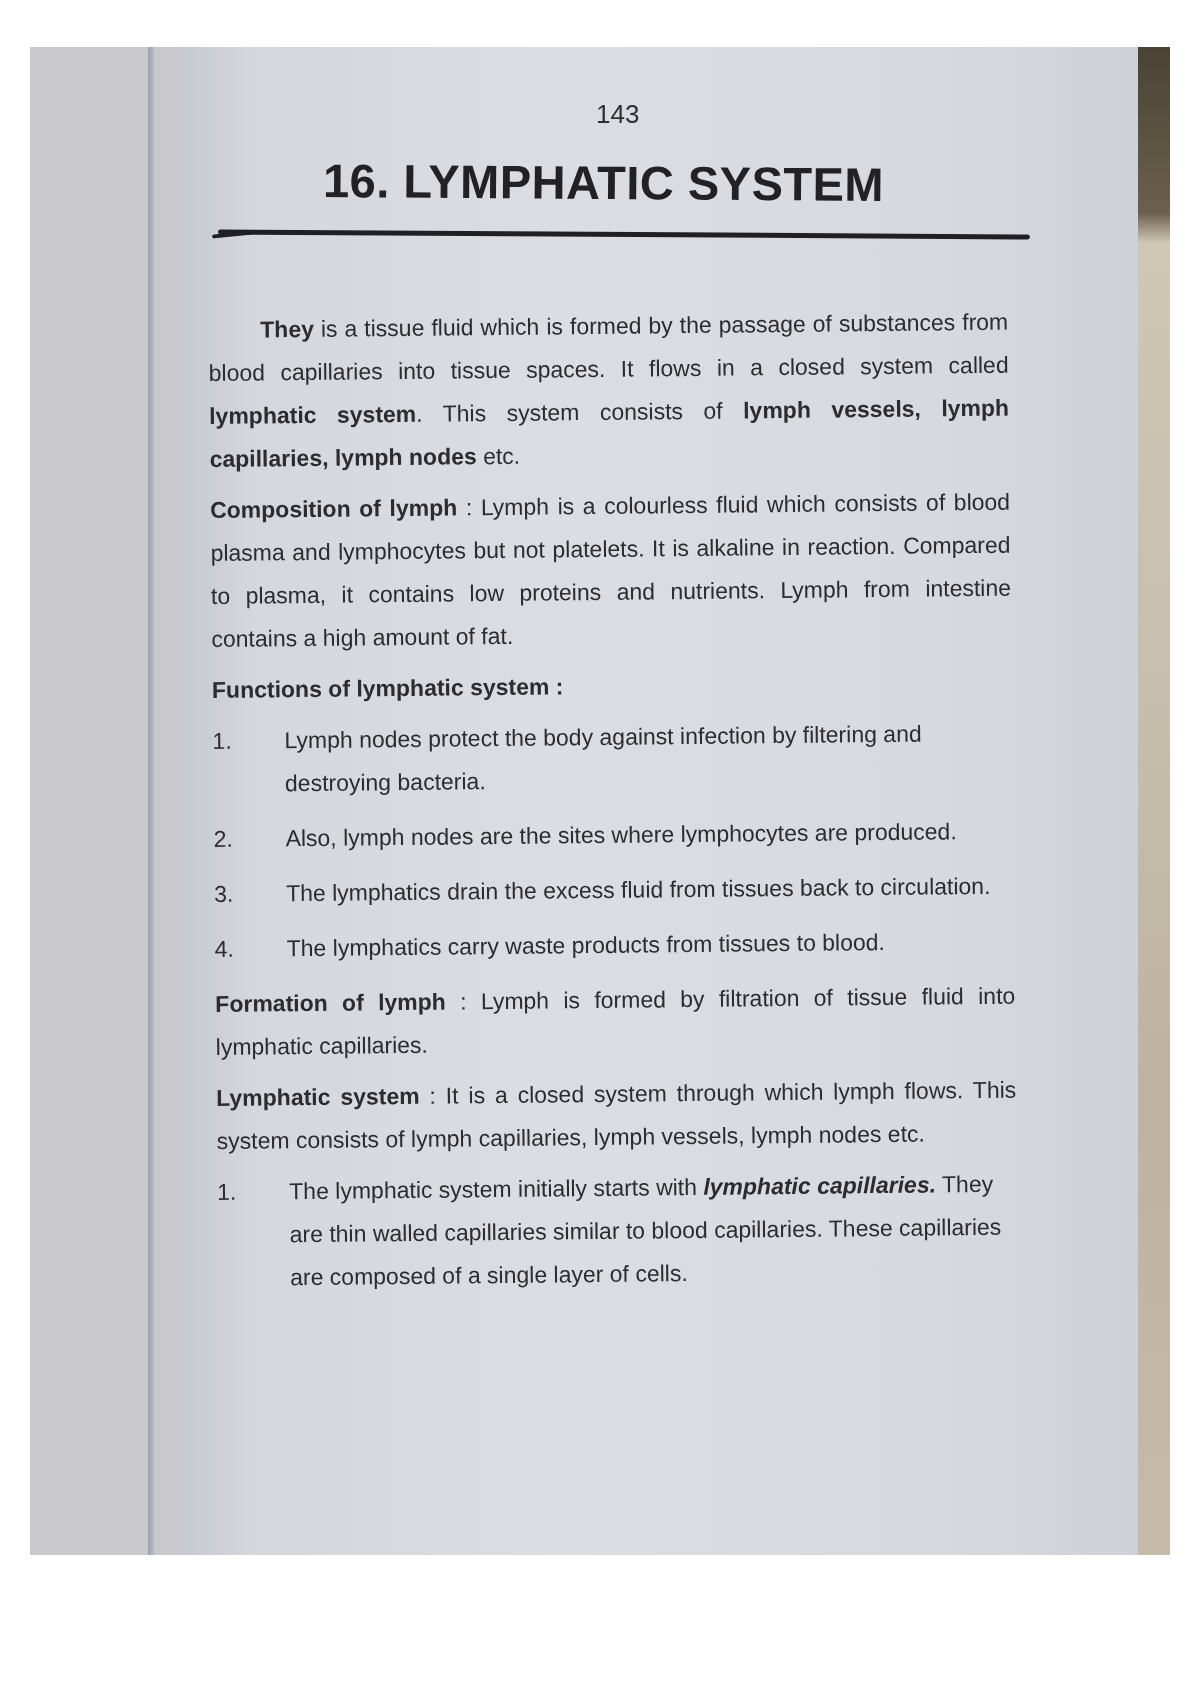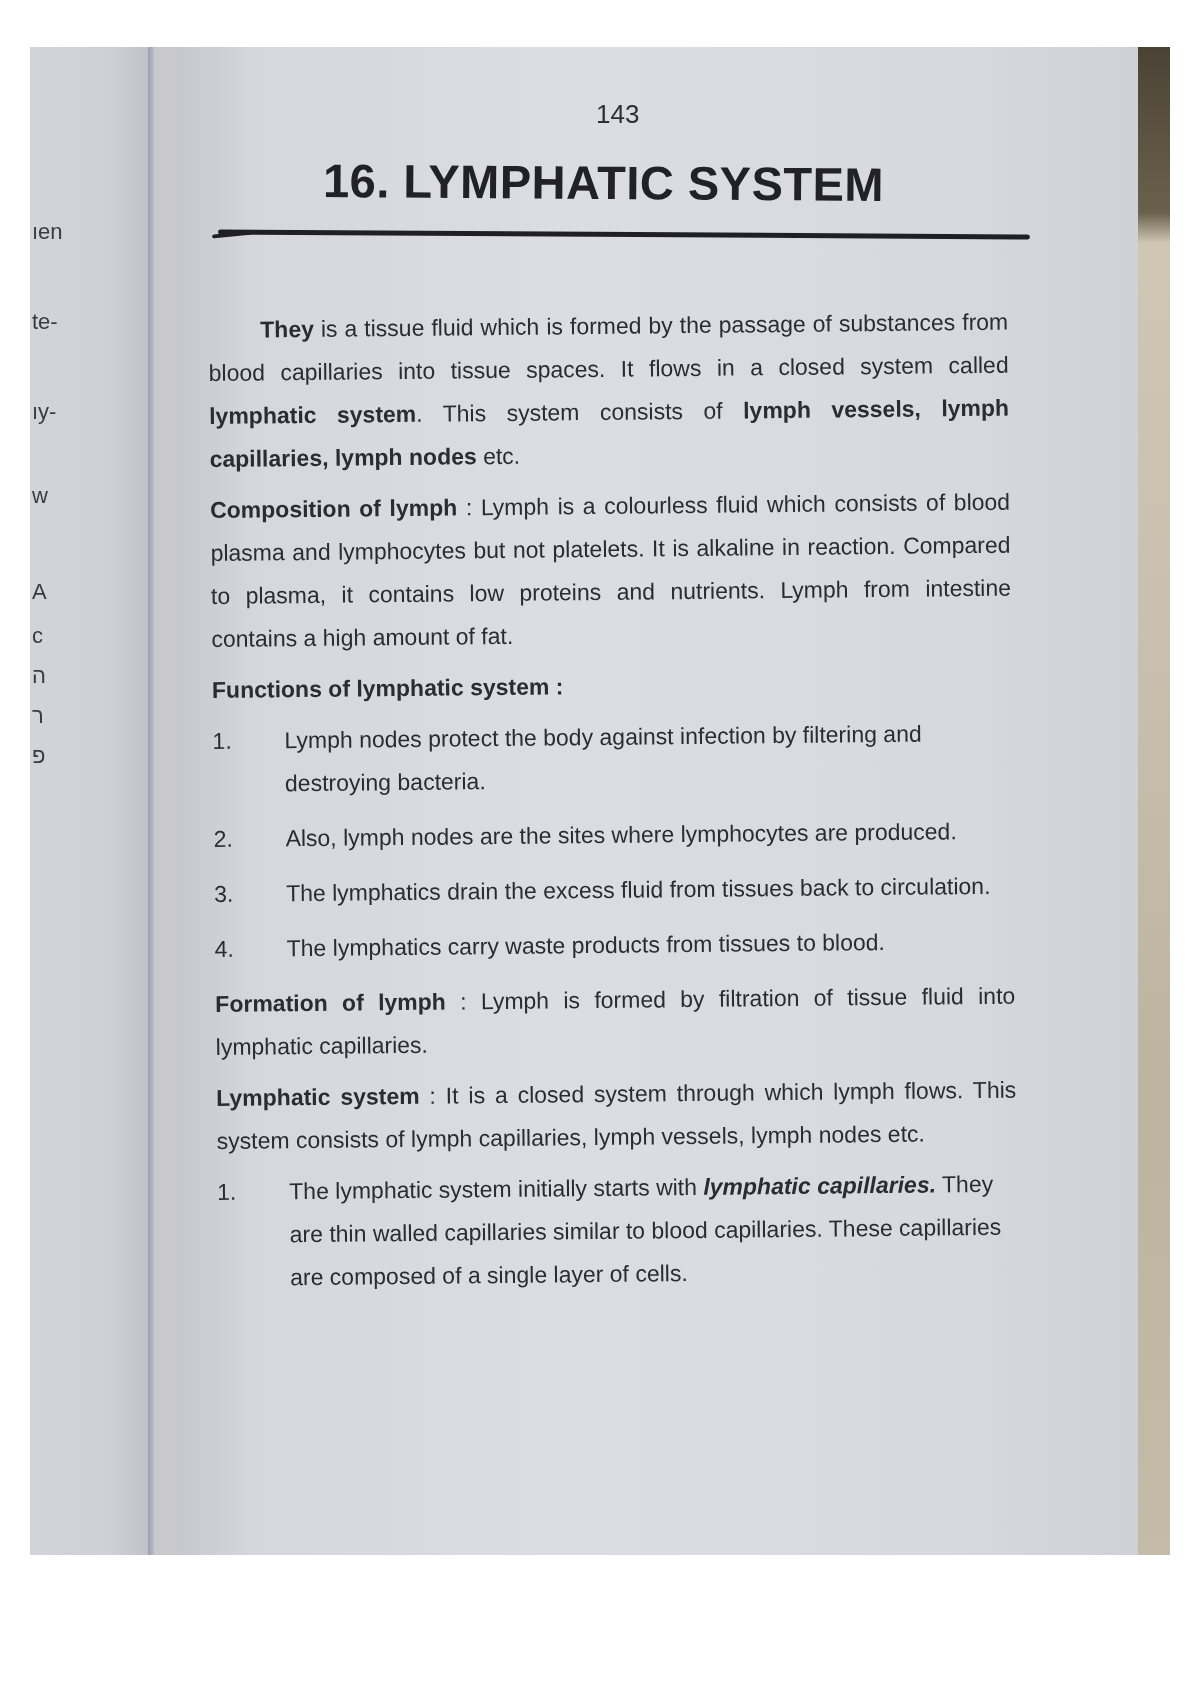--- a/index.html
+++ b/index.html
@@ -65,31 +65,20 @@
   .li .num { width: 72px; flex: none; }
   .li .txt { flex: 1; }
   .heading { font-weight: bold; margin: 6px 0 8px 0; }
 </style>
 </head>
 <body>
 
 <div class="photo">
   <div class="bg-rock"></div>
 
-  <div class="left-page">
-    <span class="frag" style="top:172px">ıen</span>
-    <span class="frag" style="top:262px">te-</span>
-    <span class="frag" style="top:352px">ıy-</span>
-    <span class="frag" style="top:436px">w</span>
-    <span class="frag" style="top:532px">A</span>
-    <span class="frag" style="top:576px">c</span>
-    <span class="frag" style="top:616px">ה</span>
-    <span class="frag" style="top:656px">ר</span>
-    <span class="frag" style="top:696px">פ</span>
-  </div>
   <div class="spine"></div>
   <div class="page-edge"></div>
 
   <div class="right-page">
     <div class="page-number">143</div>
     <div class="chapter-title">16. LYMPHATIC SYSTEM</div>
     <div class="title-rule"></div>
 
     <div class="content">
       <p class="para indent">

